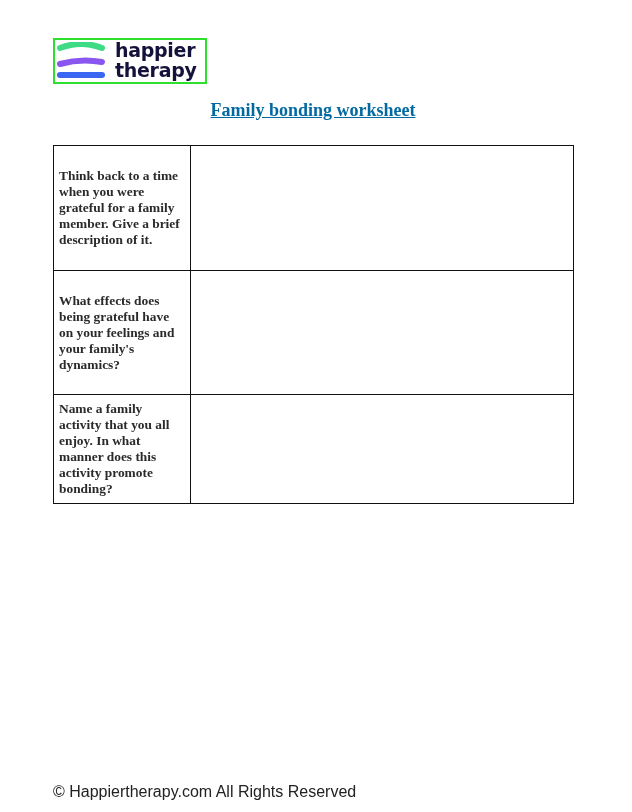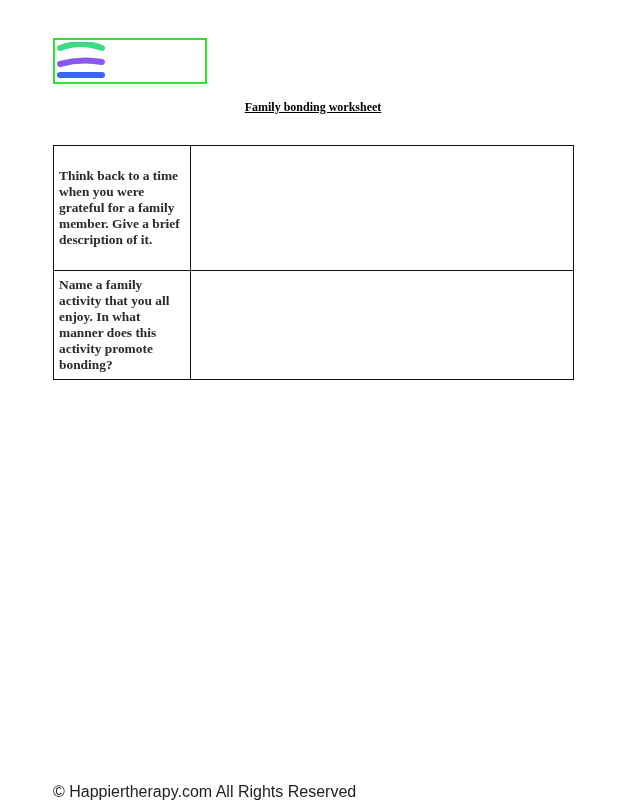--- a/index.html
+++ b/index.html
@@ -1,43 +1,51 @@
 <!DOCTYPE html>
 <html><head>
 <meta charset="utf-8">
 <style>
   html, body { margin: 0; padding: 0; background: #ffffff; }
   body { width: 632px; height: 812px; position: relative; overflow: hidden; font-family: "Liberation Serif", serif; color: #222; }
   .logo { position: absolute; left: 53px; top: 38px; width: 154px; height: 46px; border: 2px solid #2ee02e; box-sizing: border-box; background: #fff; }
   .logo svg { position: absolute; left: 2px; top: 2px; }
   .logo-text { position: absolute; left: 60px; top: 0px; font-family: "DejaVu Sans", sans-serif; font-weight: bold; font-size: 19px; line-height: 20px; color: #14123a; letter-spacing: -0.3px; }
-  .title { position: absolute; left: 0; width: 626px; top: 100px; text-align: center; font-weight: bold; font-size: 12px; text-decoration: underline; color: #000000; }
+  .title { position: absolute; left: 0; width: 626px; top: 100px; text-align: center; font-weight: bold; font-size: 18px; text-decoration: underline; color: #0369a1; }
   table.ws { position: absolute; left: 53px; top: 145px; width: 521px; border-collapse: collapse; }
   table.ws td { border: 1px solid #111; vertical-align: middle; padding: 0 5px; }
   td.q { width: 126px; font-weight: bold; font-size: 13.4px; line-height: 16px; color: #2a2a2a; }
   td.a { background: #fff; }
   .footer { position: absolute; left: 53px; top: 783px; font-family: "Liberation Sans", sans-serif; font-size: 16px; color: #222; }
 </style>
 </head>
 <body>
 
 <div class="logo">
   <svg width="52" height="40" viewBox="0 0 52 40">
     <path d="M3 6 Q24 -2 45 6" stroke="#3ddc84" stroke-width="6" fill="none" stroke-linecap="round"></path>
     <path d="M3 22 Q24 16 45 20" stroke="#8a56f0" stroke-width="6" fill="none" stroke-linecap="round"></path>
     <path d="M3 33 L45 33" stroke="#3a66f2" stroke-width="6" fill="none" stroke-linecap="round"></path>
   </svg>
+  <div class="logo-text">
+    <div>happier</div>
+    <div>therapy</div>
+  </div>
 </div>
 
 <div class="title">Family bonding worksheet</div>
 
 <table class="ws">
   <tbody>
       <tr style="height:125px;">
     <td class="q">Think back to a time when you were grateful for a family member. Give a brief description of it.</td>
+    <td class="a"></td>
+  </tr>
+  <tr style="height:124px;">
+    <td class="q">What effects does being grateful have on your feelings and your family's dynamics?</td>
     <td class="a"></td>
   </tr>
   <tr style="height:109px;">
     <td class="q">Name a family activity that you all enjoy. In what manner does this activity promote bonding?</td>
     <td class="a"></td>
   </tr>
 </tbody>
   </table>
 
 <div class="footer">© Happiertherapy.com All Rights Reserved</div>

